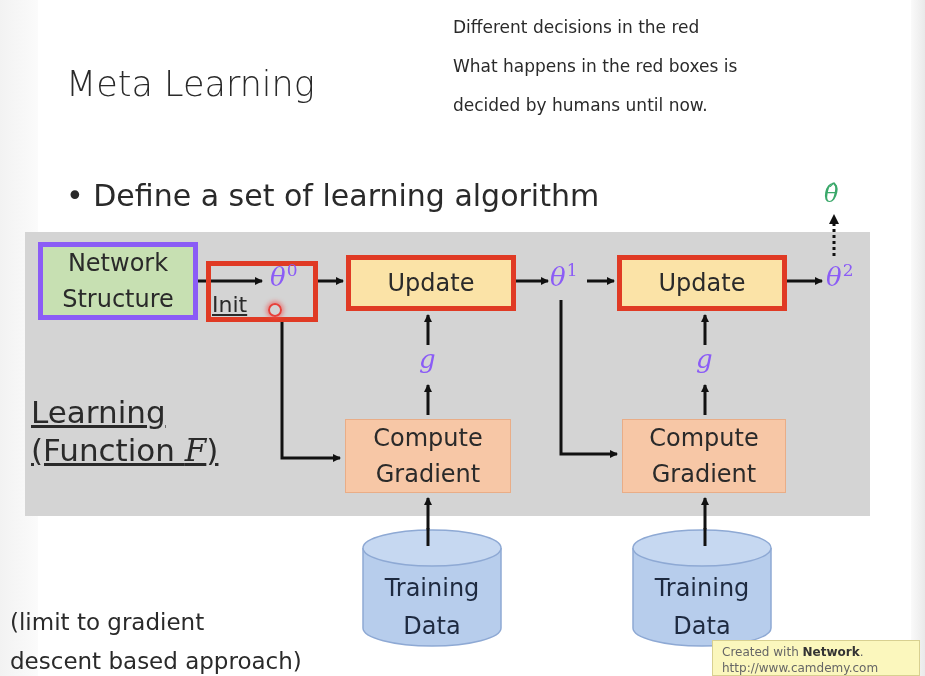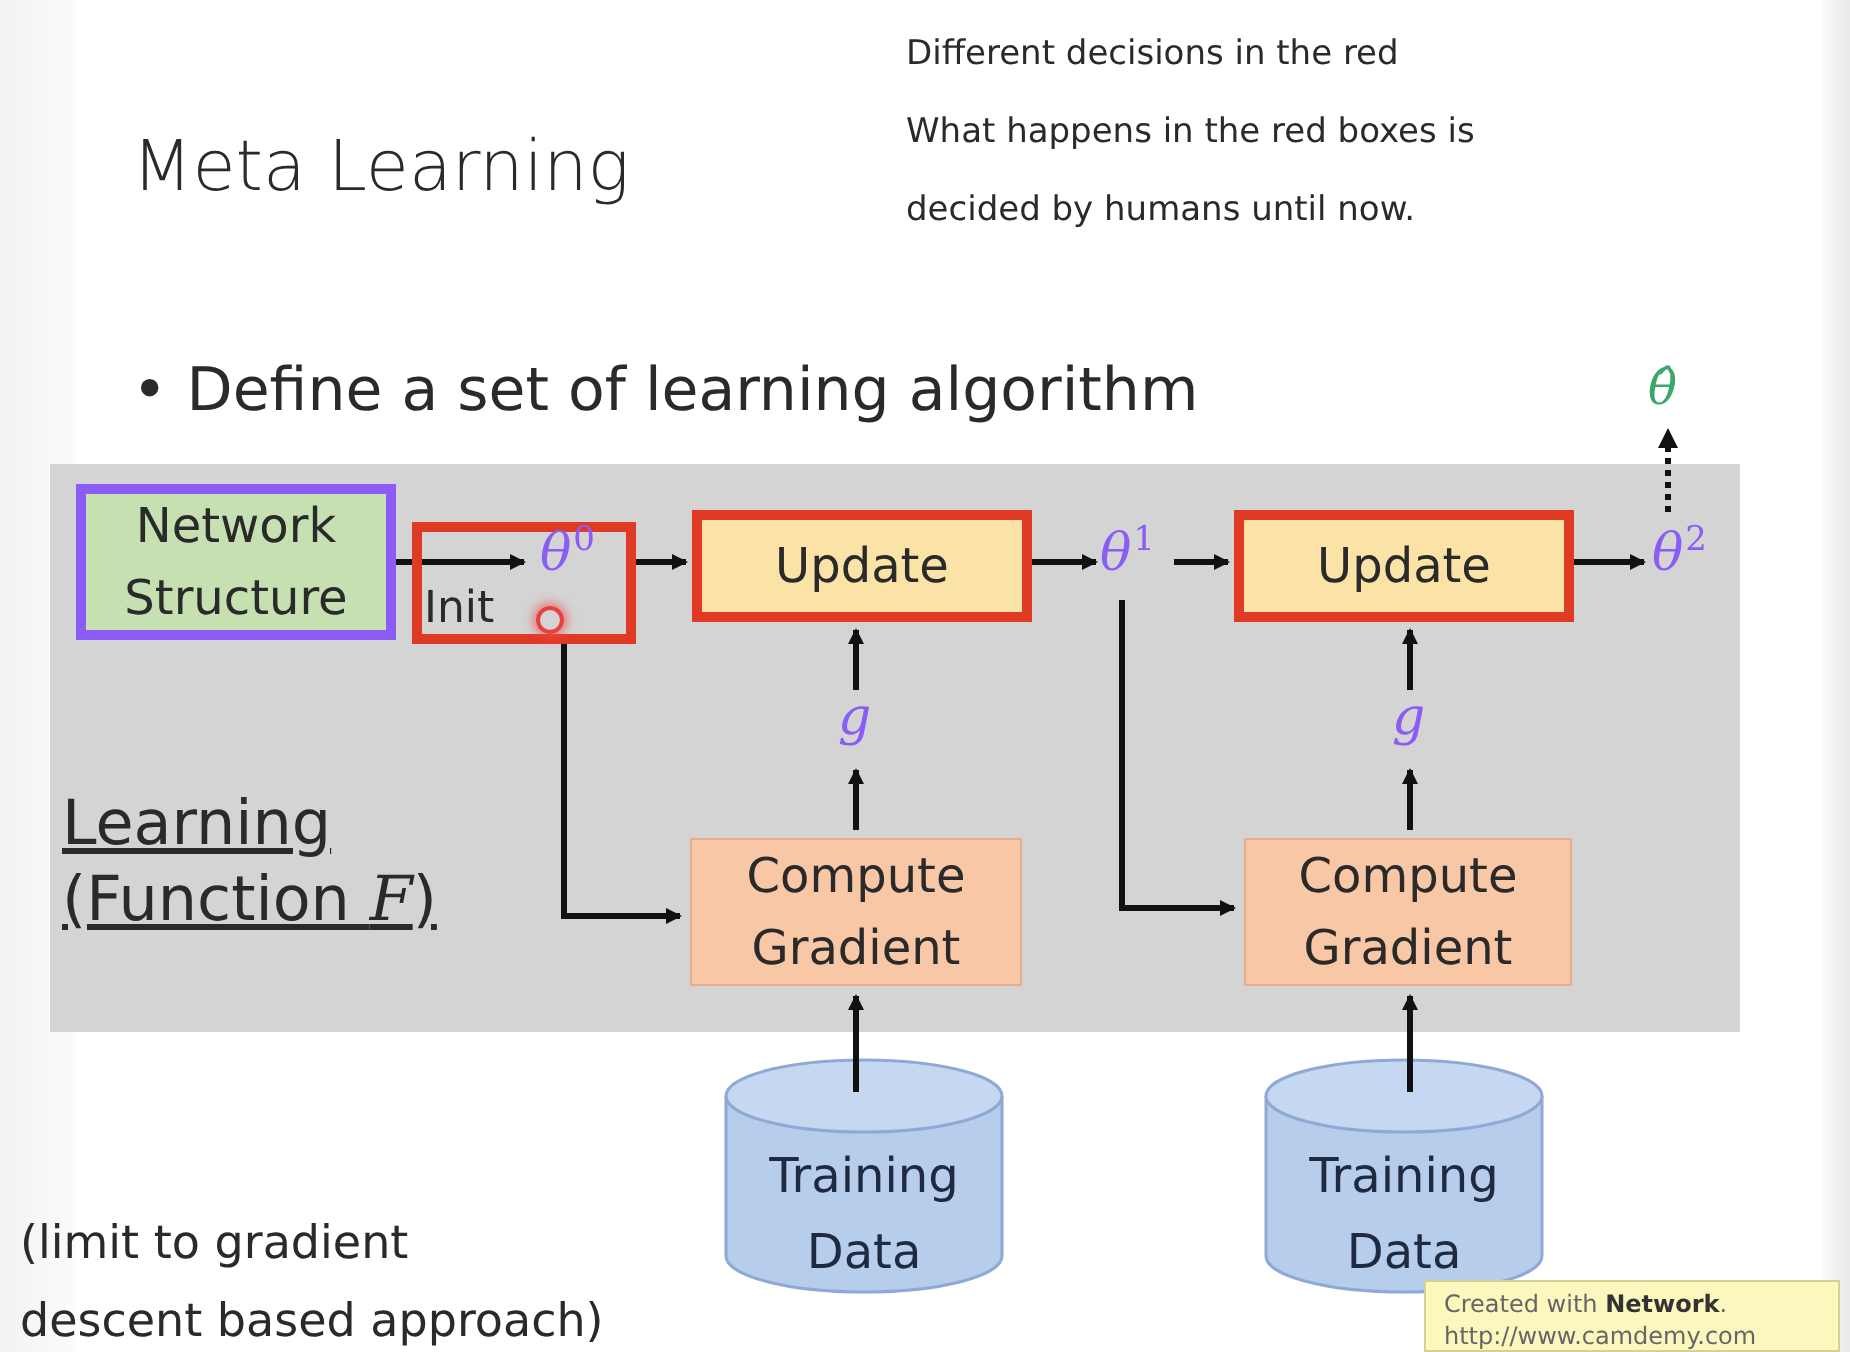--- a/index.html
+++ b/index.html
@@ -7,21 +7,21 @@
   .edge-left { position:absolute; left:0; top:0; width:38px; height:676px; background:linear-gradient(to right,#f2f2f2,#fbfbfb); }
   .edge-right { position:absolute; right:0; top:0; width:14px; height:676px; background:linear-gradient(to left,#e9e9e9,#fafafa); }
   .title { position:absolute; left:66px; top:64px; font-size:35px; color:#2a2a2a; font-family:"DejaVu Sans", sans-serif; font-weight:300; letter-spacing:0px; }
   .note { position:absolute; left:453px; top:8px; width:460px; font-size:17px; line-height:39px; color:#2a2a2a; }
   .note div { white-space:nowrap; }
   .bullet { position:absolute; left:66px; top:178px; font-size:30px; color:#2a2a2a; white-space:nowrap; }
   .panel { position:absolute; left:25px; top:232px; width:845px; height:284px; background:#d4d4d4; }
   .box { position:absolute; display:flex; align-items:center; justify-content:center; text-align:center; font-size:24px; color:#2a2a2a; box-sizing:border-box; line-height:36px; }
   .netbox { left:38px; top:242px; width:160px; height:78px; background:#c7e0b2; border:5px solid #8b5cf6; }
   .initbox { left:206px; top:261px; width:112px; height:61px; border:5px solid #e03a24; background:transparent; }
-  .initlabel { position:absolute; left:212px; top:292px; font-size:22px; color:#2a2a2a; }
+  .initlabel { position:absolute; left:212px; top:292px; font-size:22px; color:#2a2a2a;text-decoration:underline; }
   .upd1 { left:346px; top:255px; width:170px; height:56px; background:#fbe3a7; border:5px solid #e03a24; }
   .upd2 { left:617px; top:255px; width:170px; height:56px; background:#fbe3a7; border:5px solid #e03a24; }
   .grad1 { left:345px; top:419px; width:166px; height:74px; background:#f7c7a6; border:1px solid #e9ad87; }
   .grad2 { left:622px; top:419px; width:164px; height:74px; background:#f7c7a6; border:1px solid #e9ad87; }
   .math { position:absolute; font-family:"DejaVu Serif", serif; font-style:italic; font-size:26px; color:#8b5cf6; }
   .math sup { font-style:normal; font-size:17px; vertical-align:10px; margin-left:1px; }
   .lalgo { position:absolute; left:31px; top:393px; font-size:31px; line-height:38px; color:#2a2a2a;text-decoration:underline; }
   .lalgo i { font-family:"DejaVu Serif", serif; }
   .cyl { position:absolute; }
   .cyl-label { position:absolute; text-align:center; font-size:24px; line-height:38px; color:#1e2a40; width:140px; }

